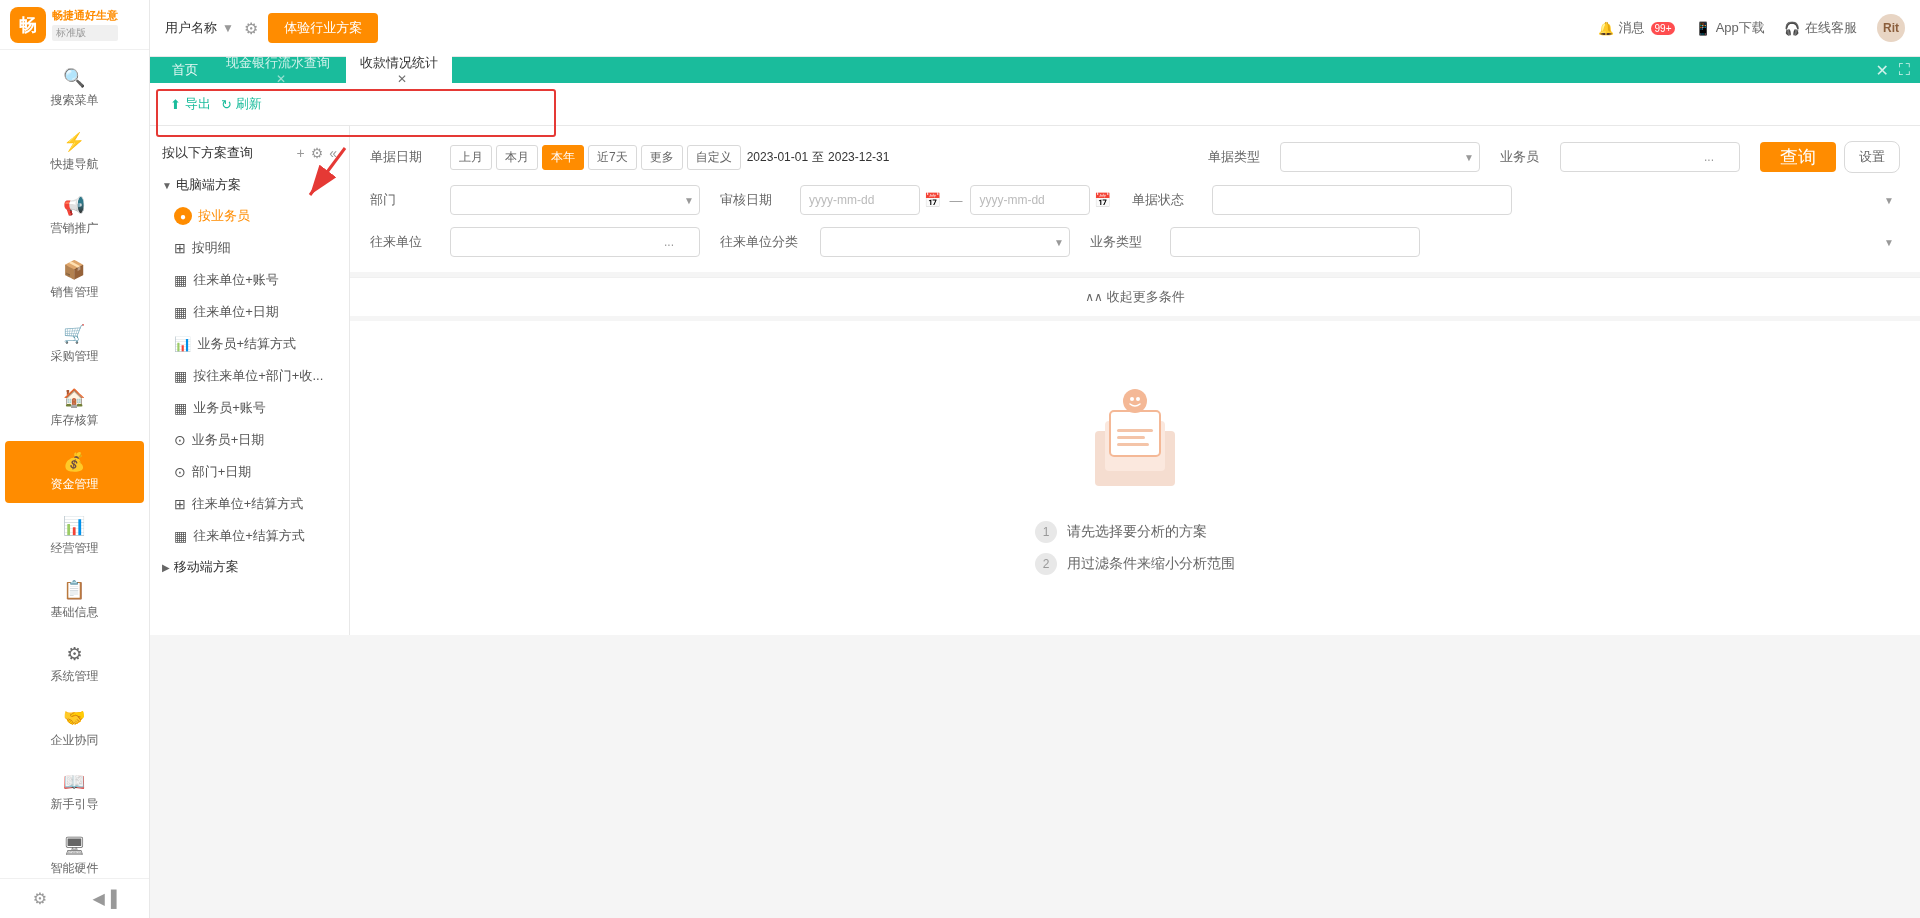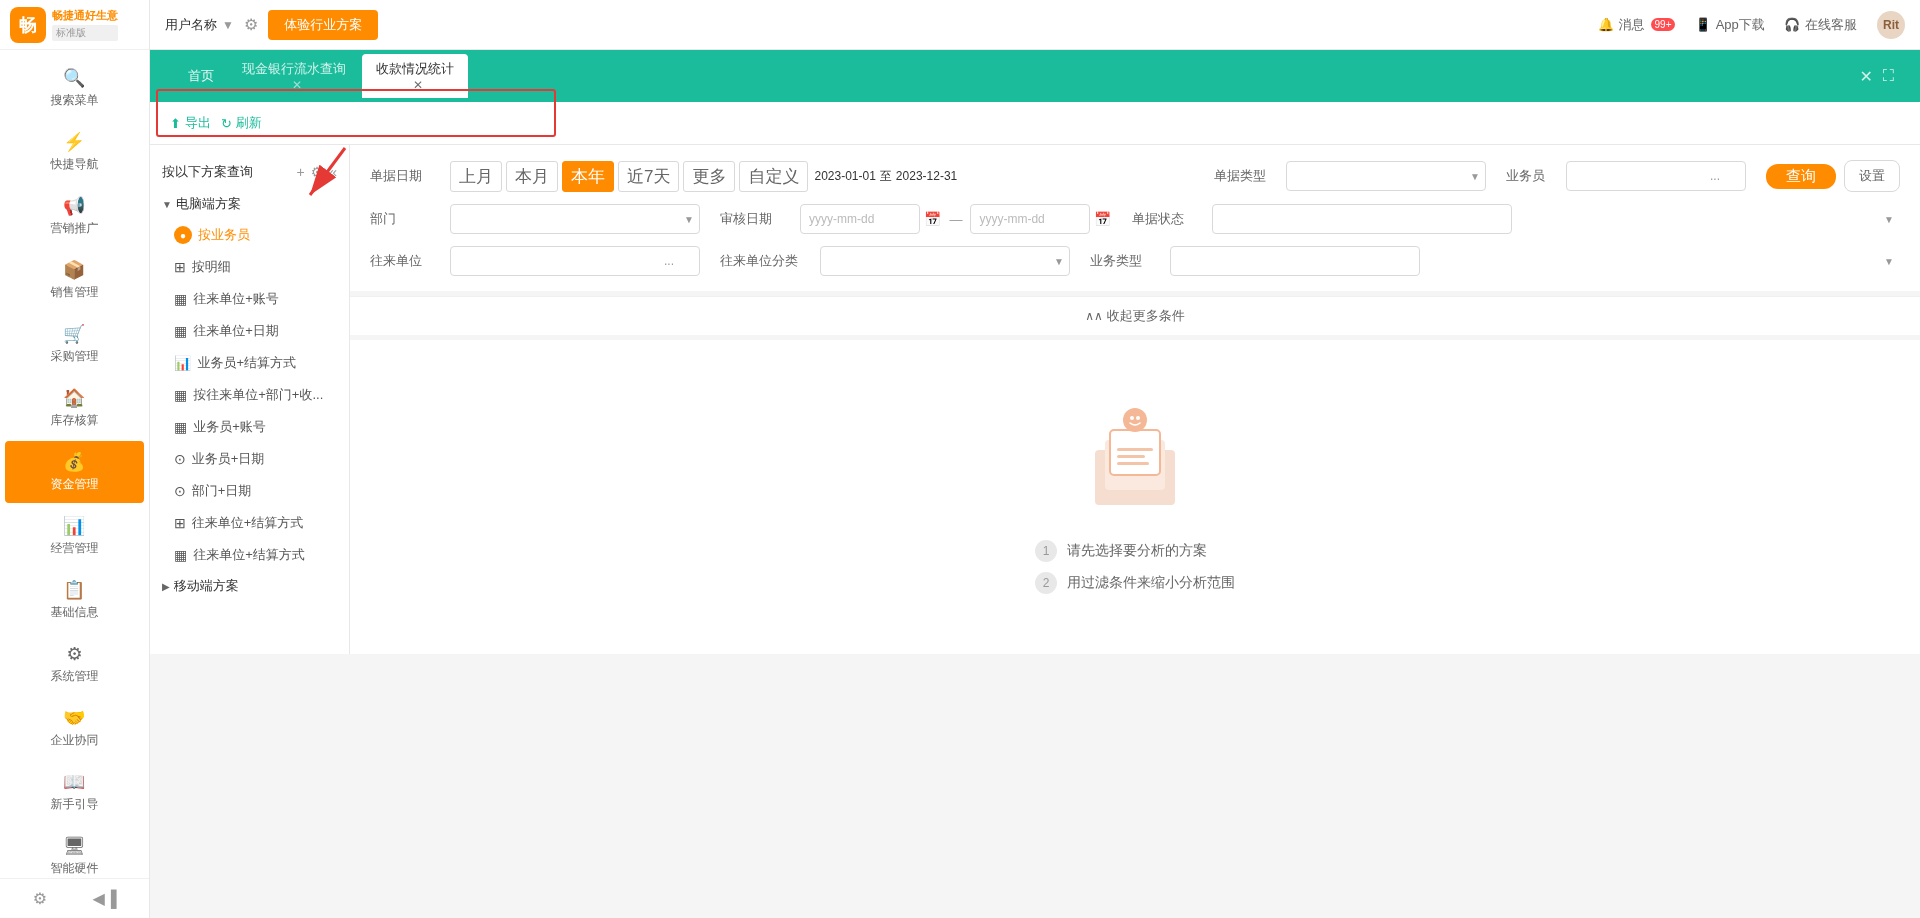--- a/index.html
+++ b/index.html
@@ -17,33 +17,33 @@
     .sidebar-item { display: flex; flex-direction: column; align-items: center; padding: 10px 5px; cursor: pointer; color: #666; font-size: 12px; border-radius: 4px; margin: 2px 5px; }
     .sidebar-item.active { background: #ff8c00; color: white; border-radius: 4px; }
     .sidebar-item .nav-icon { font-size: 18px; margin-bottom: 3px; }
     .sidebar-footer { padding: 10px; display: flex; align-items: center; justify-content: space-around; border-top: 1px solid #f0f0f0; }
     .sidebar-footer-icon { font-size: 16px; color: #999; cursor: pointer; }
 
     
     .main-content { flex: 1; display: flex; flex-direction: column; overflow: hidden; }
 
     
-    .topbar { height: 50px; background: #fff; display: flex; align-items: center; padding: 14px 15px; border-bottom: 1px solid #e8e8e8; justify-content: space-between; }
+    .topbar { height: 57px; background: #fff; display: flex; align-items: center; padding: 14px 15px; border-bottom: 1px solid #e8e8e8; justify-content: space-between; }
     .topbar-left { display: flex; align-items: center; gap: 10px; }
     .topbar-user { display: flex; align-items: center; gap: 5px; }
     .topbar-username { color: #333; font-size: 13px; }
     .topbar-arrow { color: #999; font-size: 12px; }
     .topbar-gear { color: #999; font-size: 16px; cursor: pointer; }
     .trial-btn { background: #ff8c00; color: white; border: none; padding: 6px 16px; border-radius: 4px; font-size: 13px; cursor: pointer; }
     .topbar-right { display: flex; align-items: center; gap: 20px; }
     .topbar-right-item { display: flex; align-items: center; gap: 4px; color: #666; font-size: 13px; cursor: pointer; }
     .notification-badge { background: #ff4d4f; color: white; font-size: 10px; padding: 1px 4px; border-radius: 8px; margin-left: 2px; }
 
     
-    .tabbar { height: 52px; background: #1abc9c; display: flex; align-items: center; padding: 0 26px; gap: 2px; position: relative; }
+    .tabbar { height: 26px; background: #1abc9c; display: flex; align-items: center; padding: 0 10px; gap: 2px; position: relative; }
     .tab-item { display: flex; align-items: center; padding: 6px 14px; cursor: pointer; font-size: 13px; border-radius: 4px 4px 0 0; color: rgba(255,255,255,0.8); flex-direction: column; }
     .tab-item.active { background: #fff; color: #333; }
     .tab-item .tab-close { margin-left: 6px; font-size: 12px; opacity: 0.7; }
     .tab-home { color: rgba(255,255,255,0.9); padding: 6px 12px; cursor: pointer; font-size: 13px; }
     .tabbar-right { margin-left: auto; display: flex; align-items: center; gap: 10px; }
     .tabbar-right-icon { color: rgba(255,255,255,0.8); font-size: 16px; cursor: pointer; }
 
     
     .page-area { flex: 1; overflow-y: auto; background: #f5f5f5; }
 
@@ -73,28 +73,28 @@
     
     .right-panel { flex: 1; background: #f5f5f5; display: flex; flex-direction: column; }
 
     
     .filter-area { background: #fff; padding: 15px 20px; margin: 0; }
     .filter-row { display: flex; align-items: center; gap: 20px; margin-bottom: 12px; }
     .filter-row:last-child { margin-bottom: 0; }
     .filter-label { color: #666; font-size: 13px; min-width: 60px; white-space: nowrap; }
     .filter-group { display: flex; align-items: center; gap: 6px; flex: 1; }
     .date-quick-btns { display: flex; align-items: center; gap: 4px; }
-    .date-quick-btn { padding: 3px 8px; font-size: 17px; border: 1px solid #d9d9d9; border-radius: 3px; cursor: pointer; color: #666; background: #fff; }
+    .date-quick-btn { padding: 3px 8px; font-size: 12px; border: 1px solid #d9d9d9; border-radius: 3px; cursor: pointer; color: #666; background: #fff; }
     .date-quick-btn.active { background: #ff8c00; color: white; border-color: #ff8c00; }
     .date-range { display: flex; align-items: center; gap: 4px; font-size: 12px; color: #333; }
     .filter-select-box { border: 1px solid #d9d9d9; border-radius: 4px; padding: 4px 24px 4px 8px; font-size: 13px; color: #333; background: #fff; min-width: 160px; height: 30px; display: flex; align-items: center; position: relative; cursor: pointer; }
     .filter-date-input { border: 1px solid #d9d9d9; border-radius: 4px; padding: 4px 8px; font-size: 12px; color: #bbb; background: #fff; width: 120px; height: 30px; display: flex; align-items: center; }
     .date-separator { color: #999; margin: 0 4px; }
     .filter-actions { display: flex; align-items: center; gap: 8px; }
-    .btn-query { background: #ff8c00; color: white; border: none; padding: 3px 20px; border-radius: 12px; font-size: 15px; cursor: pointer; }
+    .btn-query { background: #ff8c00; color: white; border: none; padding: 3px 20px; border-radius: 4px; font-size: 18px; cursor: pointer; }
     .btn-settings { background: #fff; color: #666; border: 1px solid #d9d9d9; padding: 6px 14px; border-radius: 8px; font-size: 13px; cursor: pointer; }
 
     
     .collapse-bar { display: flex; align-items: center; justify-content: center; padding: 10px; background: #fff; border-top: 1px solid #f0f0f0; margin-top: 5px; cursor: pointer; }
     .collapse-bar-text { color: #666; font-size: 13px; }
     .collapse-icon { color: #666; font-size: 12px; margin-right: 4px; }
 
     
     .empty-state { flex: 1; display: flex; flex-direction: column; align-items: center; justify-content: center; background: #fff; margin-top: 5px; padding: 60px 20px; }
     .empty-illustration { width: 120px; height: 120px; margin-bottom: 20px; }

